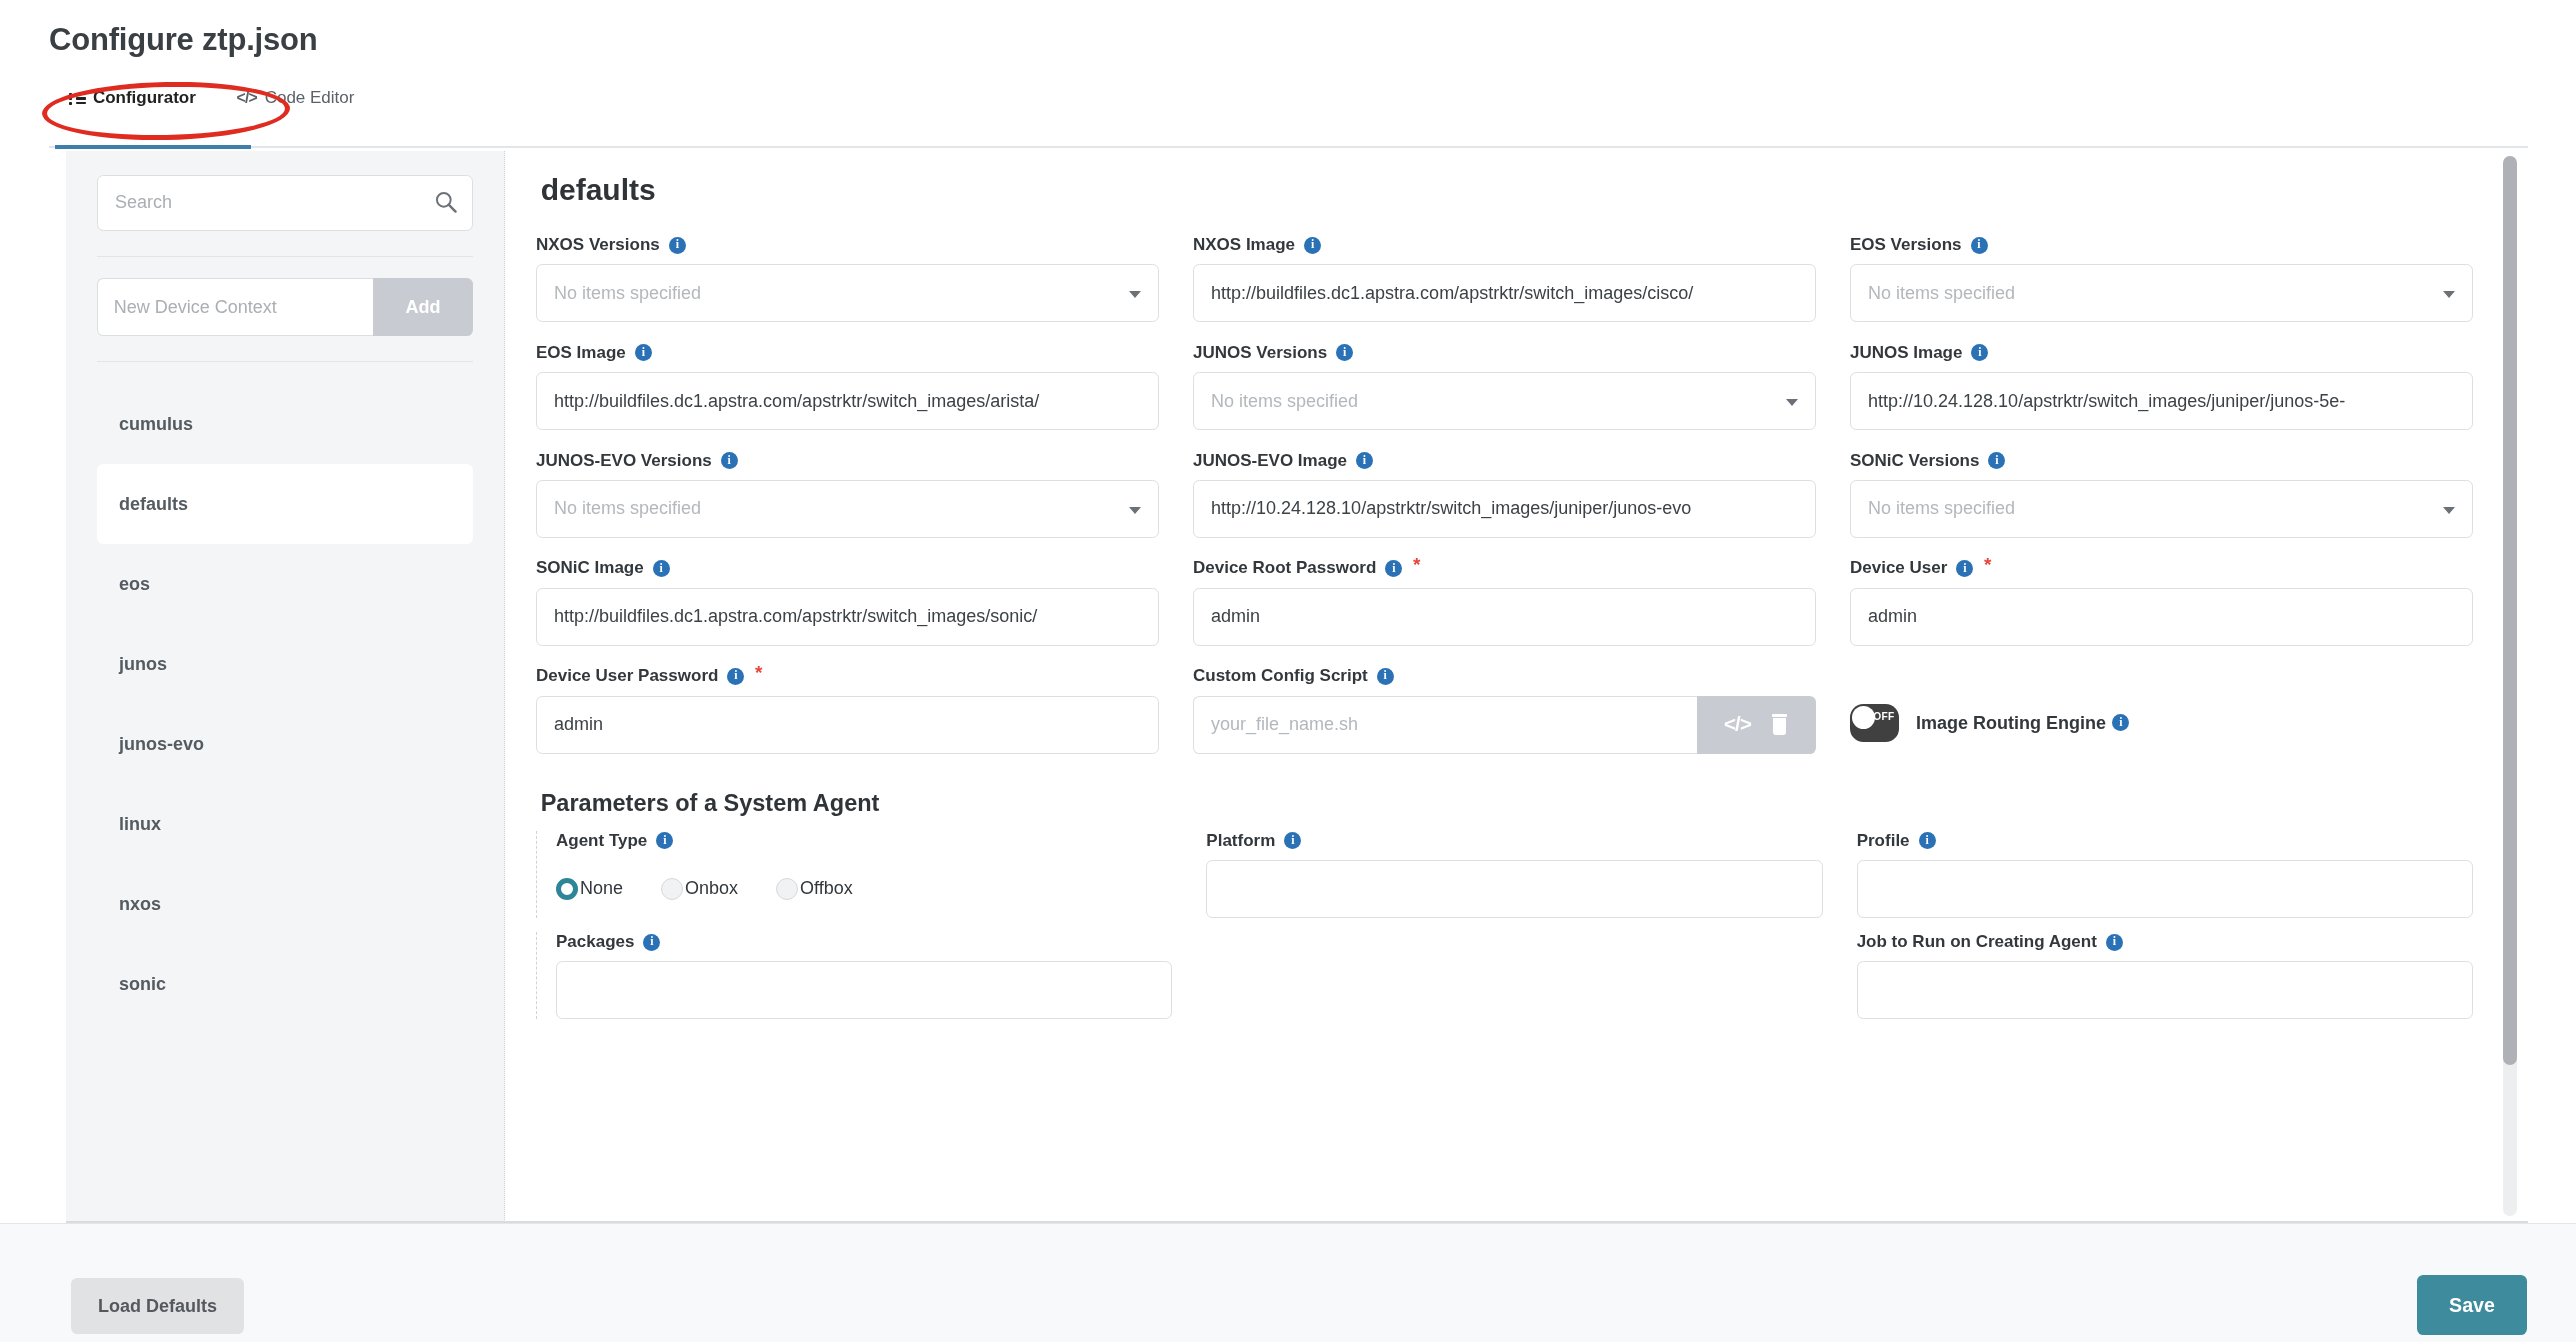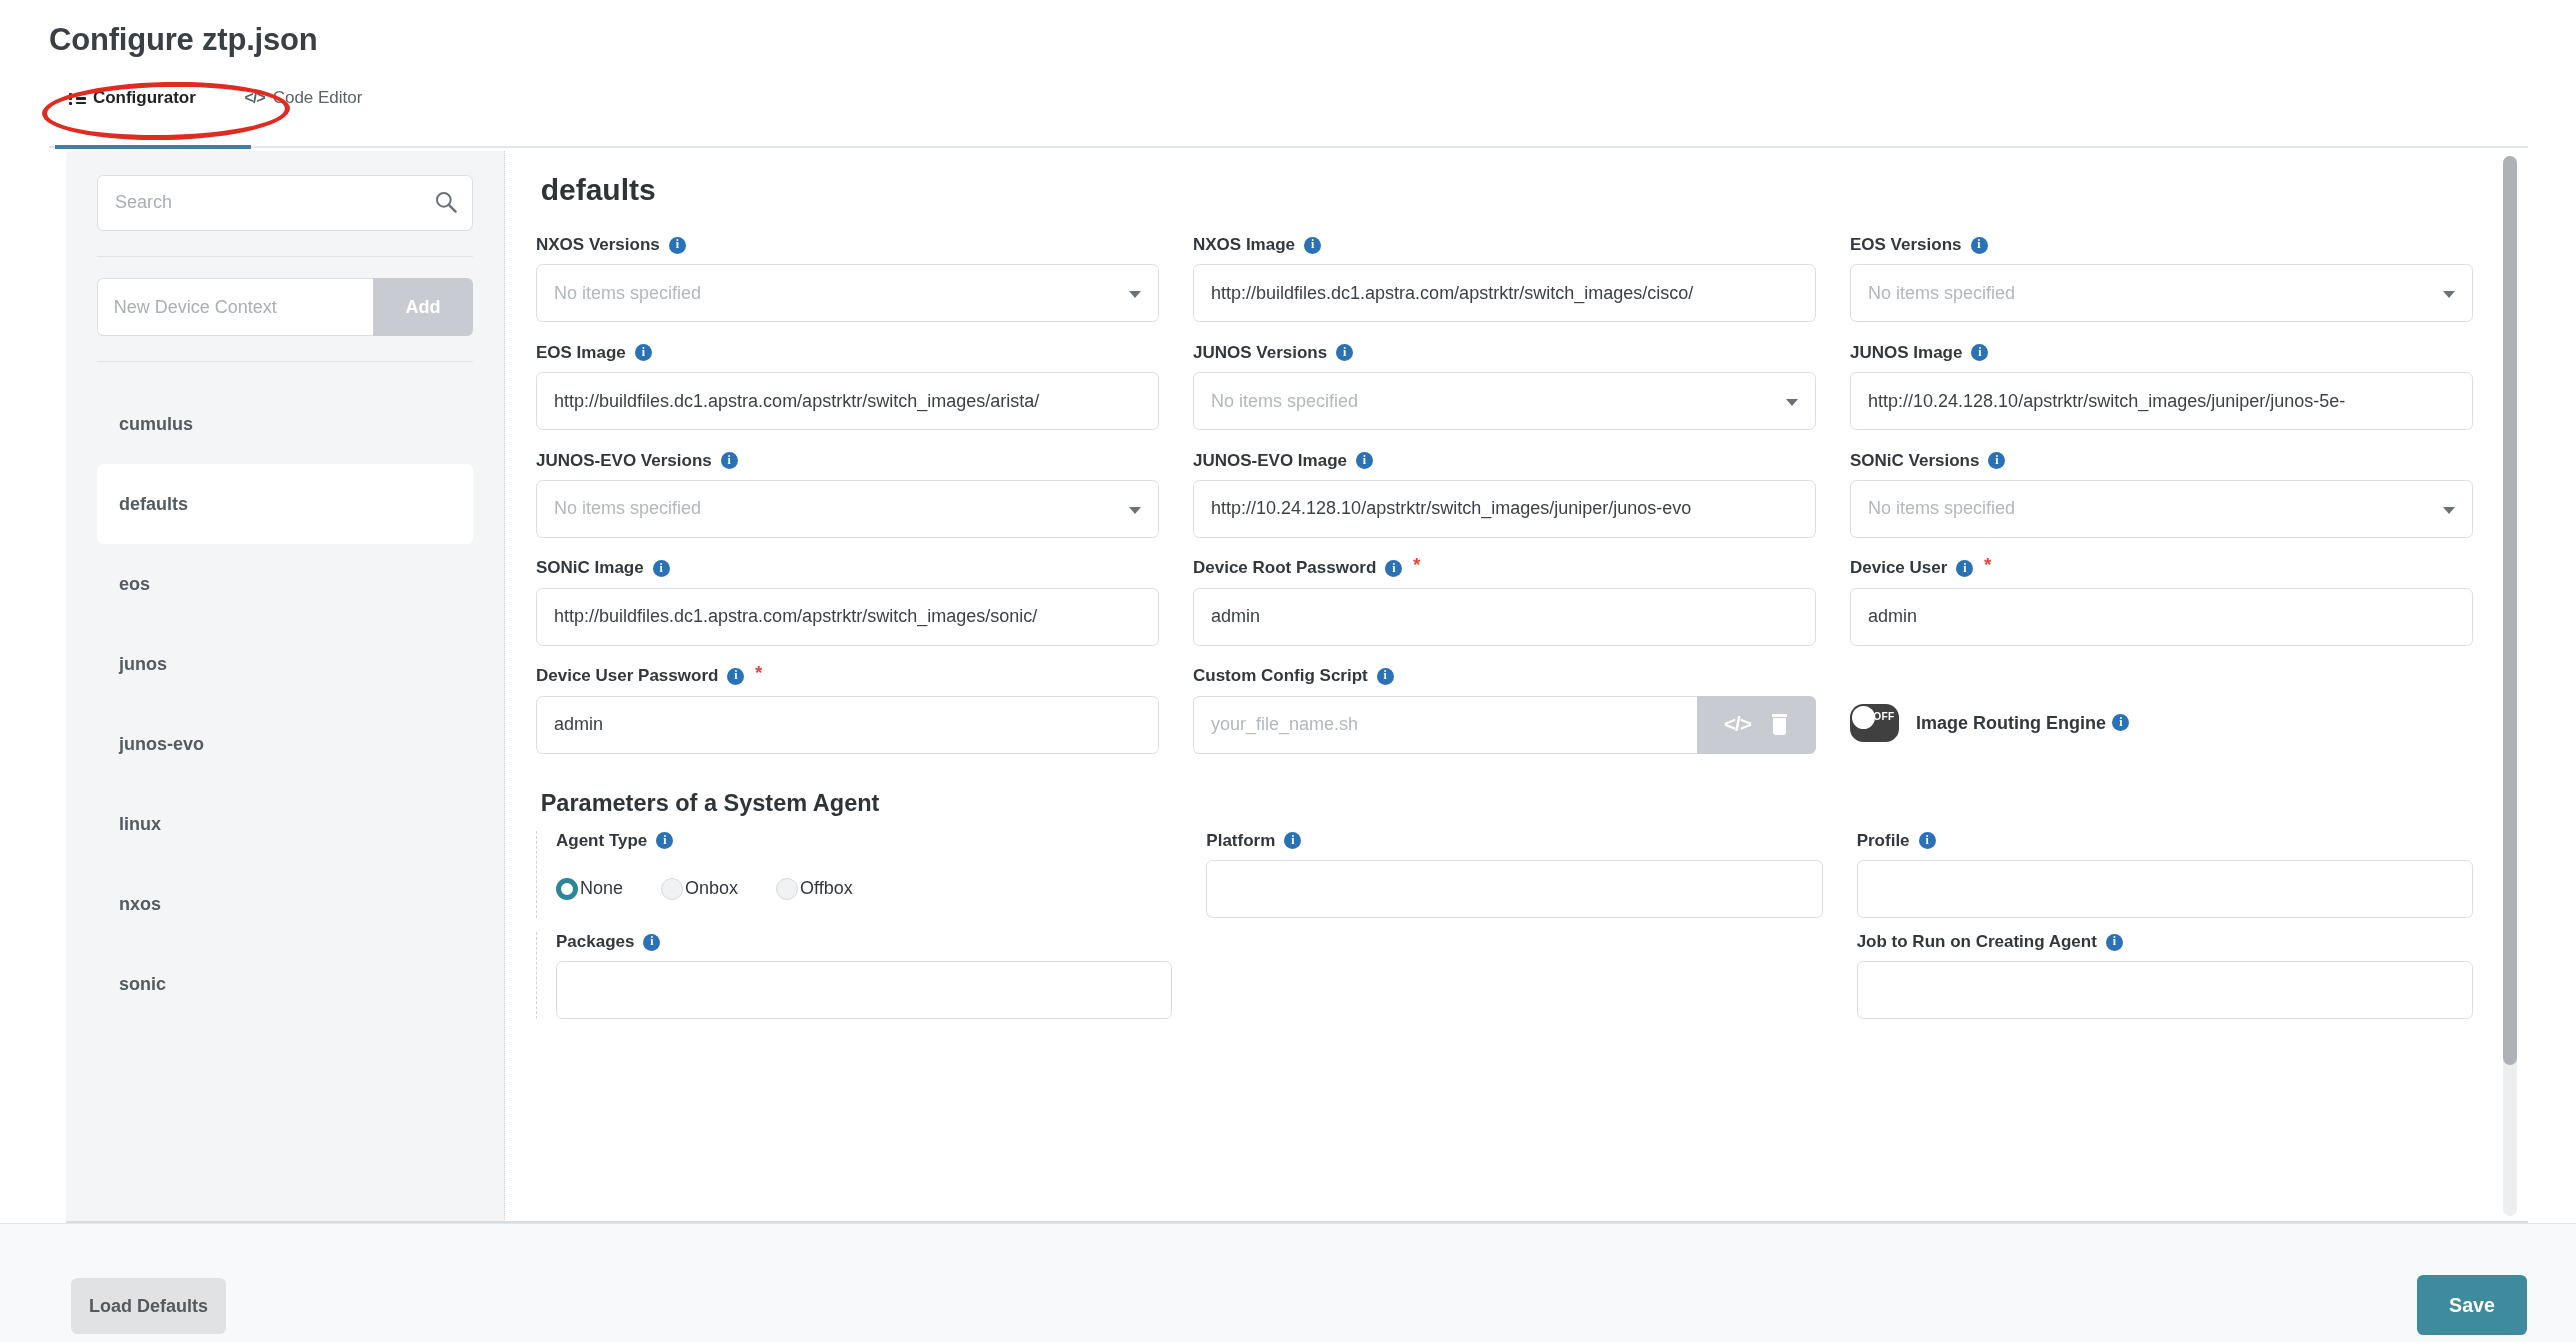--- a/index.html
+++ b/index.html
@@ -14,21 +14,21 @@
   }
 
   
   .page-title {
     position:absolute; left:49px; top:22px;
     font-size:31px; font-weight:700; color:#3a3f44; letter-spacing:-0.2px;
   }
 
   .tabbar {
     position:absolute; left:49px; top:78px; width:2479px; height:41px;
-    display:flex; align-items:flex-end; gap:8px;
+    display:flex; align-items:flex-end; gap:0;
   }
   .tab {
     display:flex; align-items:center; gap:7.8px;
     padding:4.7px 20.4px 11px 20.4px;
     font-size:17px; color:#5a6268; cursor:pointer;
     background:transparent; border:none;
     font-family:"Liberation Sans", sans-serif;
   }
   .tab.active { color:#222; font-weight:700; }
   .tabbar-underline {
@@ -238,21 +238,21 @@
     background:#d9dcdf;
   }
 
   
   .footer {
     position:absolute; left:0; top:1223px; width:2576px; height:119px;
     background:#f7f9fa; border-top:0.8px solid #e4e7ea;
   }
   .btn-load {
     position:absolute; left:71px; top:1278px;
-    height:56px; padding:0 18px; border:none; border-radius:6.3px;
+    height:56px; padding:0 27px; border:none; border-radius:6.3px;
     background:#e0e2e4; color:#55595d; font-size:18px; font-weight:700;
     cursor:pointer; font-family:"Liberation Sans", sans-serif;
   }
   .btn-save {
     position:absolute; right:49px; top:1275px;
     width:110px; height:60px; border:none; border-radius:6.3px;
     background:#3d8b9c; color:#ffffff; font-size:19.6px; font-weight:700;
     cursor:pointer; font-family:"Liberation Sans", sans-serif;
   }
 </style>

